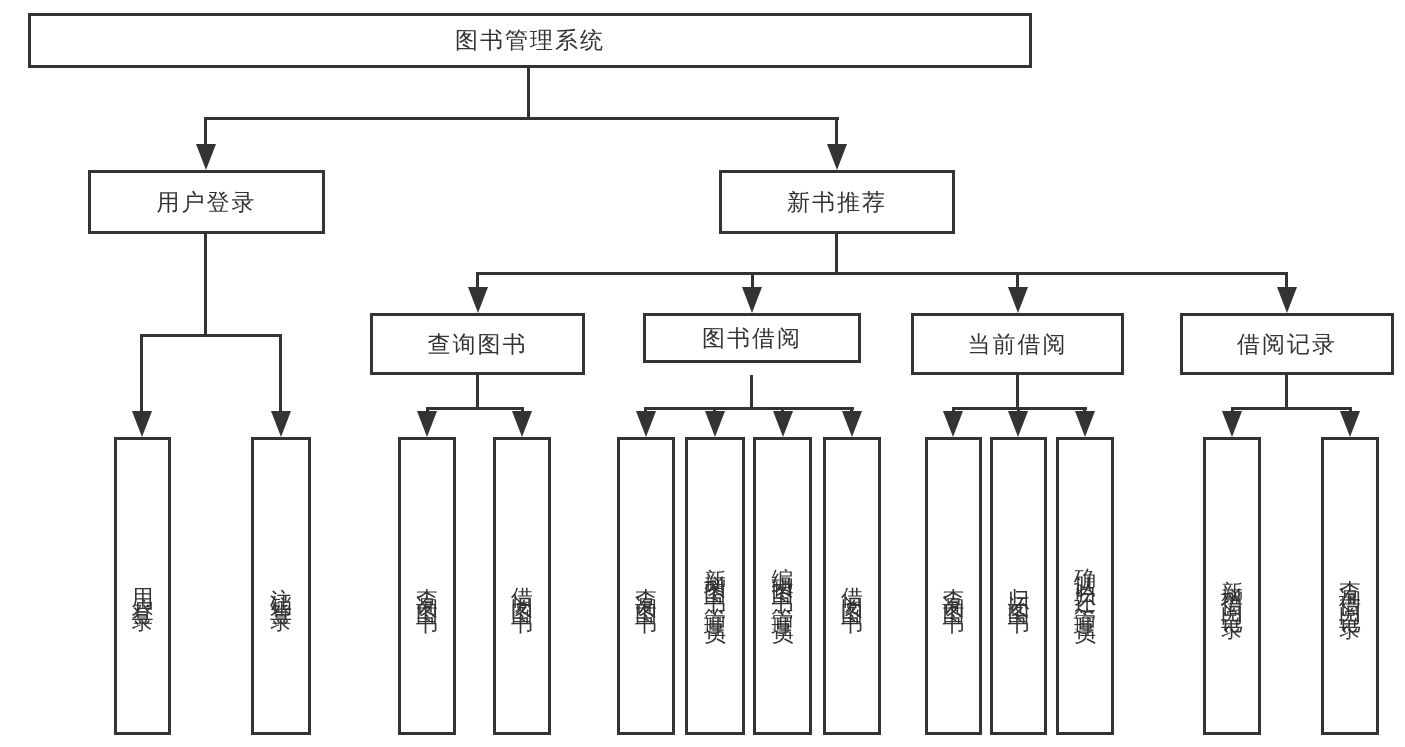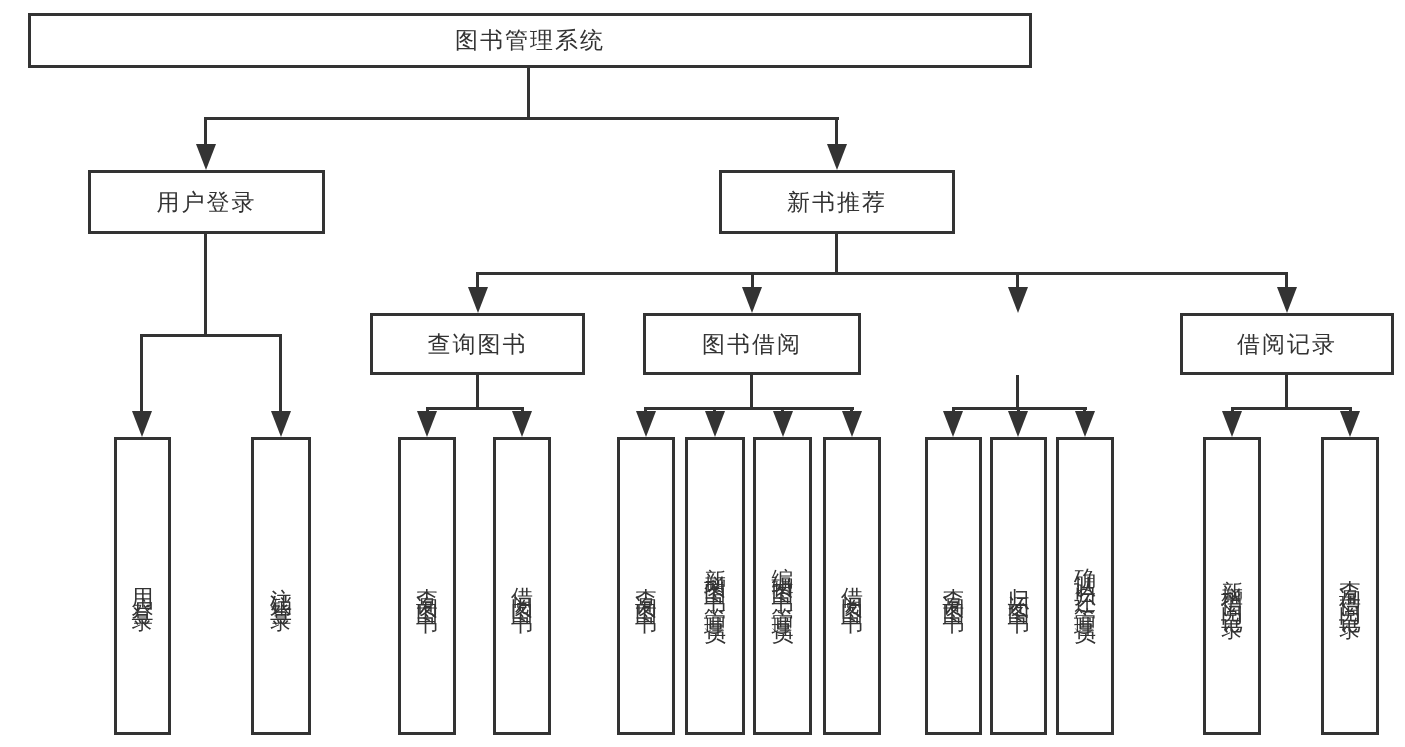--- a/index.html
+++ b/index.html
@@ -41,24 +41,27 @@
   </div>
 
   <div class="node node-h" style="left:711px;top:170px;width:236px;height:64px">
     <span>新书推荐</span>
   </div>
 
   <div class="node node-h" style="left:362px;top:313px;width:215px;height:62px">
     <span>查询图书</span>
   </div>
 
-  <div class="node node-h" style="left:635px;top:313px;width:218px;height:62px">
+  <div class="node node-h" style="left:635px;top:313px;width:218px;height:50px">
     <span>图书借阅</span>
   </div>
 
+  <div class="node node-h" style="left:903px;top:313px;width:213px;height:62px">
+    <span>当前借阅</span>
+  </div>
 
   <div class="node node-h" style="left:1172px;top:313px;width:214px;height:62px">
     <span>借阅记录</span>
   </div>
 
   <div class="node node-v" style="left:106px;top:437px;width:57px;height:298px">
     <span class="vtext">用户登录</span>
   </div>
   <div class="node node-v" style="left:243px;top:437px;width:60px;height:298px">
     <span class="vtext">注销登录</span>

